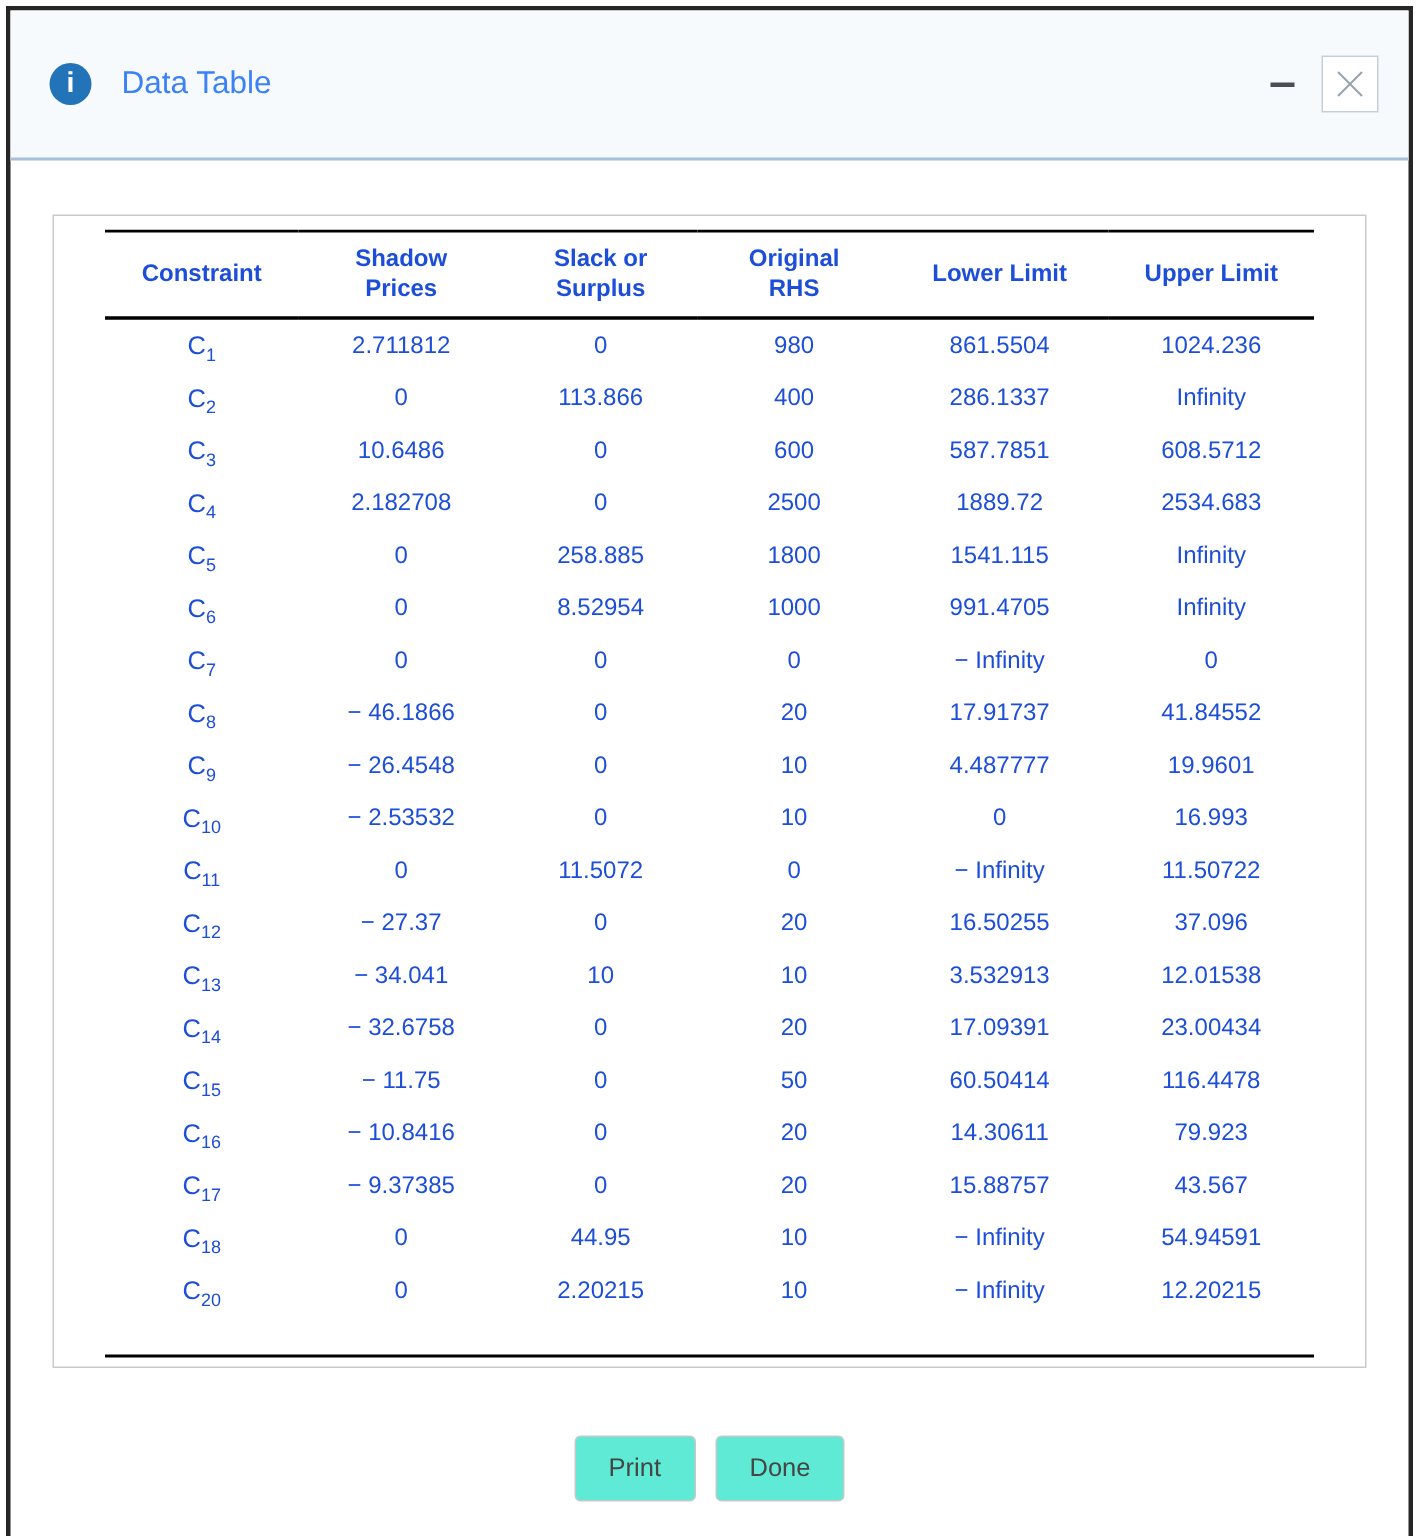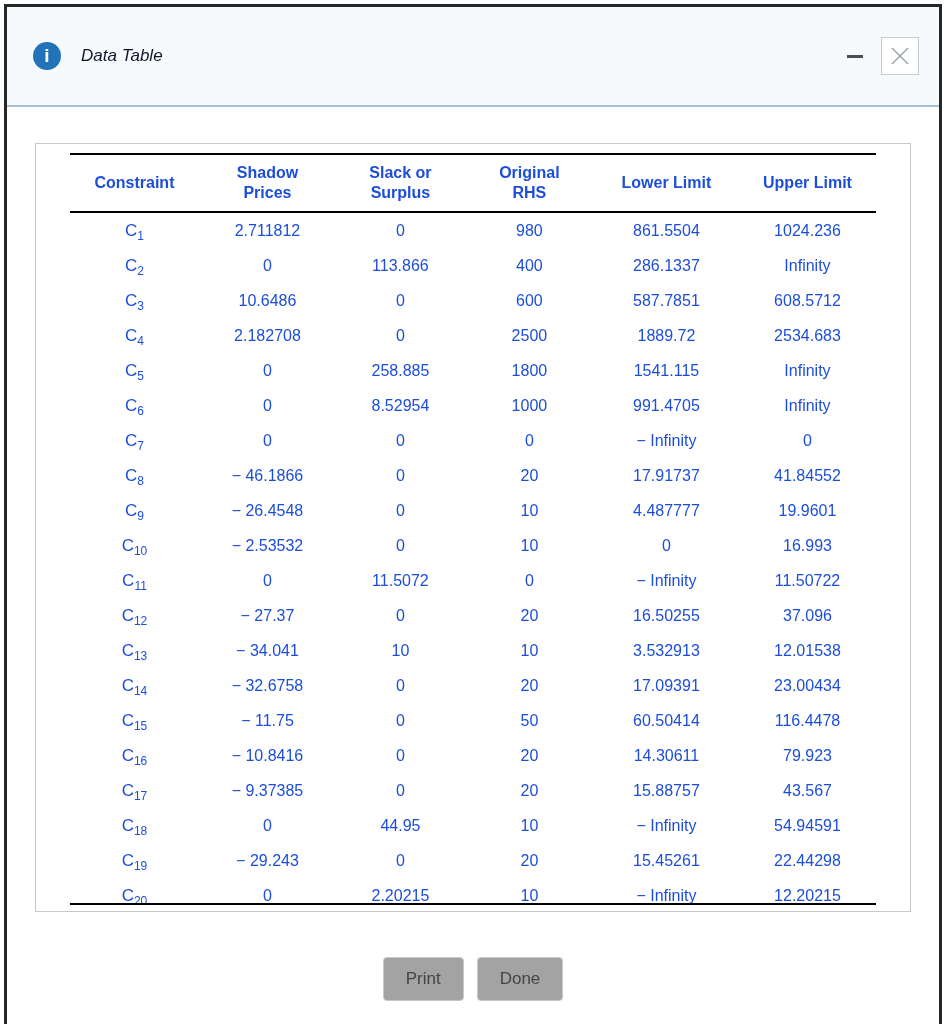--- a/index.html
+++ b/index.html
@@ -30,23 +30,22 @@
     border-radius: 50%;
     background: #2273b8;
     color: #fff;
     font-weight: 700;
     font-size: 19px;
     display: flex; align-items: center; justify-content: center;
     flex: 0 0 auto;
   }
   .title {
     margin-left: 20px;
-    color: #0f172a;
-    font-size: 17px;
-    font-style: italic;
+    color: #3b82f6;
+    font-size: 21px;
   }
   .controls { margin-left: auto; display: flex; align-items: center; gap: 18px; }
   .minimize {
     width: 16px; height: 3px;
     background: #4a4f54;
     cursor: pointer;
   }
   .close-box {
     width: 38px; height: 38px;
     border: 1px solid #c2cdd8;
@@ -102,21 +101,21 @@
   .button-row {
     display: flex;
     justify-content: center;
     gap: 13px;
     margin-top: 45px;
   }
   .button-row button {
     font-family: "Liberation Sans", sans-serif;
     font-size: 17px;
     color: #454545;
-    background: #a3a3a3;
+    background: #5eead4;
     border: 1px solid #c8c8c8;
     border-radius: 4px;
     padding: 11px 22px;
     cursor: pointer;
   }
 </style>
 </head>
 <body>
 
 <div class="window">
@@ -289,28 +288,20 @@
               </tr>
               <tr>
                 <td class="constraint">C<sub>18</sub></td>
                 <td>0</td>
                 <td>44.95</td>
                 <td>10</td>
                 <td>− Infinity</td>
                 <td>54.94591</td>
               </tr>
               <tr>
-                <td class="constraint">C<sub>19</sub></td>
-                <td>− 29.243</td>
-                <td>0</td>
-                <td>20</td>
-                <td>15.45261</td>
-                <td>22.44298</td>
-              </tr>
-              <tr>
                 <td class="constraint">C<sub>20</sub></td>
                 <td>0</td>
                 <td>2.20215</td>
                 <td>10</td>
                 <td>− Infinity</td>
                 <td>12.20215</td>
               </tr>
             </tbody>
         </table>
       </div>

